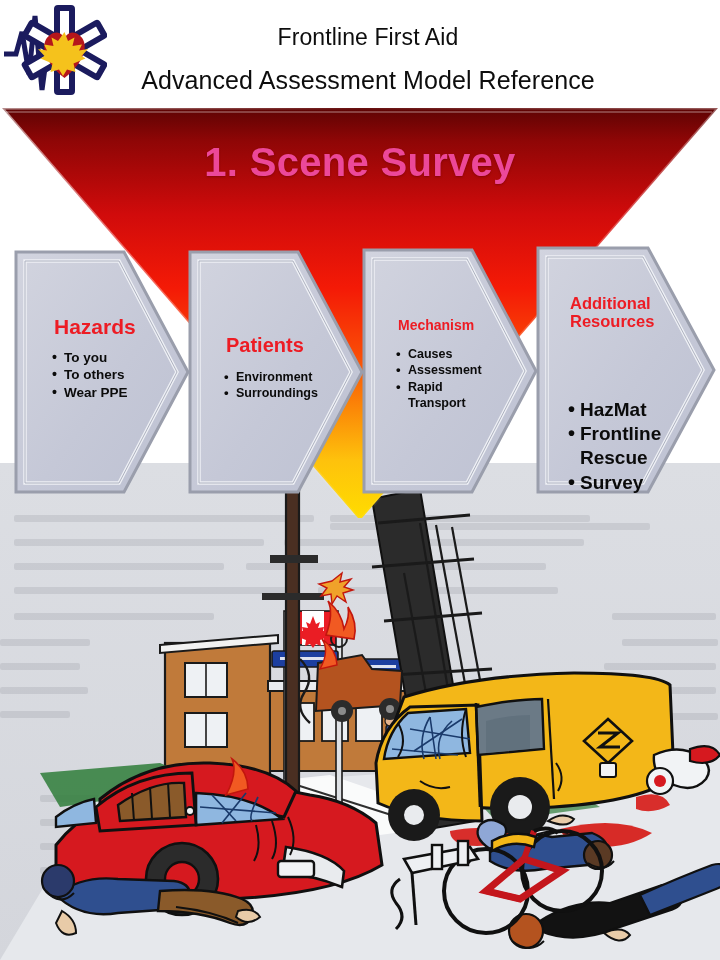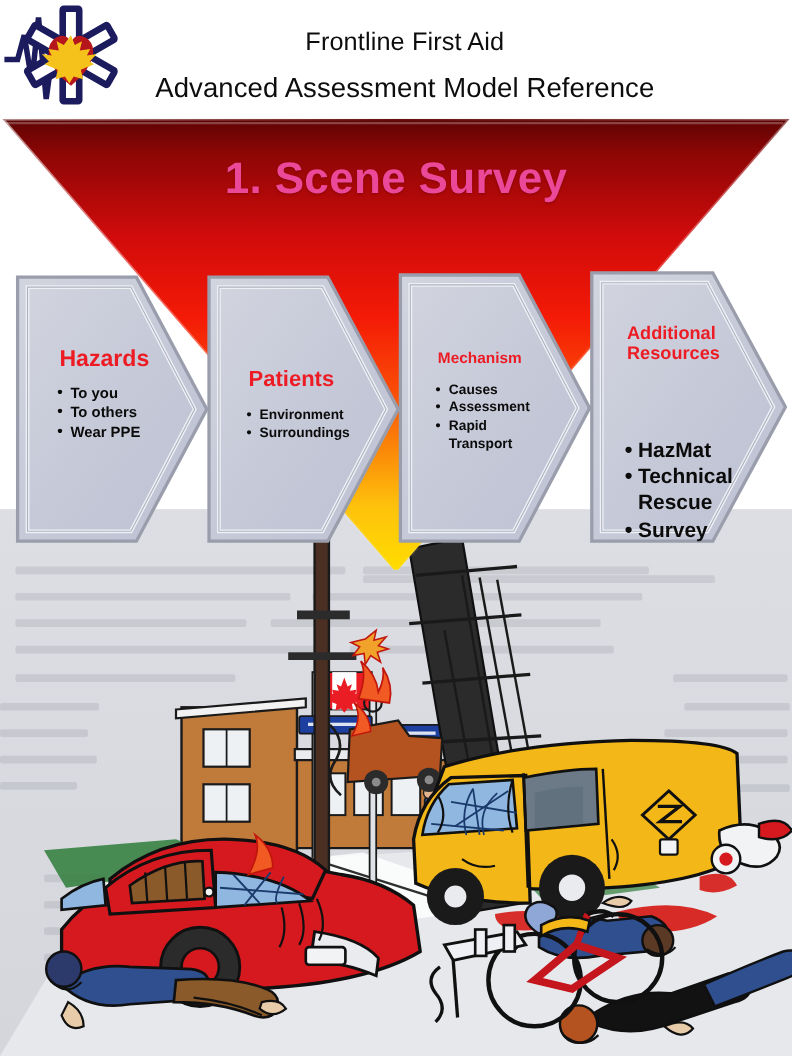--- a/index.html
+++ b/index.html
@@ -466,21 +466,21 @@
     <svg class="chev-svg" width="184" height="252" viewBox="0 0 184 252">
       <path d="M4 4 L114 4 L180 126 L114 248 L4 248 Z" fill="url(#cg1)" stroke="#9a9eac" stroke-width="3"></path>
       <path d="M13 13 L109 13 L169 126 L109 239 L13 239 Z" fill="none" stroke="#eef0f5" stroke-width="3.5"></path>
       <path d="M13 13 L109 13 L169 126 L109 239 L13 239 Z" fill="none" stroke="#aeb2c0" stroke-width="1"></path>
     </svg>
     <div class="chev-body">
       <div class="chev-title">Additional
 Resources</div>
       <ul class="chev-list">
         <li>HazMat</li>
-        <li>Technical</li>
+        <li>Frontline</li>
         <li class="cont">Rescue</li>
         <li>Survey</li>
       </ul>
     </div>
   </div>
 
   <div id="header">
     <svg id="logo" viewBox="0 0 105 100" xmlns="http://www.w3.org/2000/svg">
 
       <path d="M2 52 L14 52 L20 30 L27 72 L33 14 L40 88 L46 44 L54 44" fill="none" stroke="#1b1b5e" stroke-width="5" stroke-linejoin="miter"></path>

